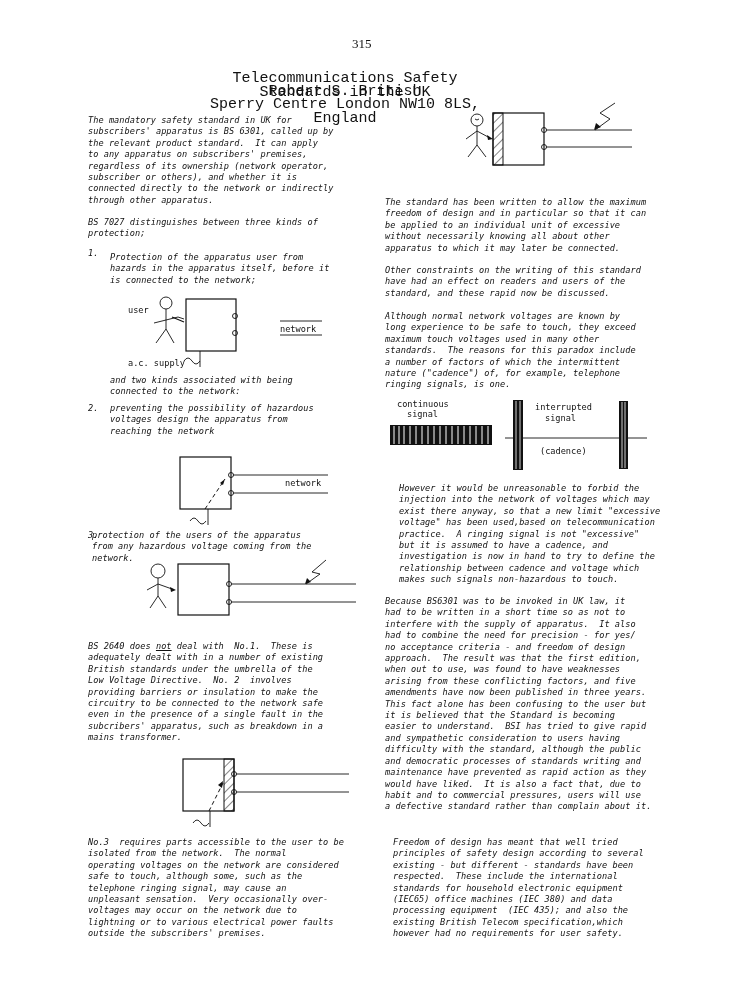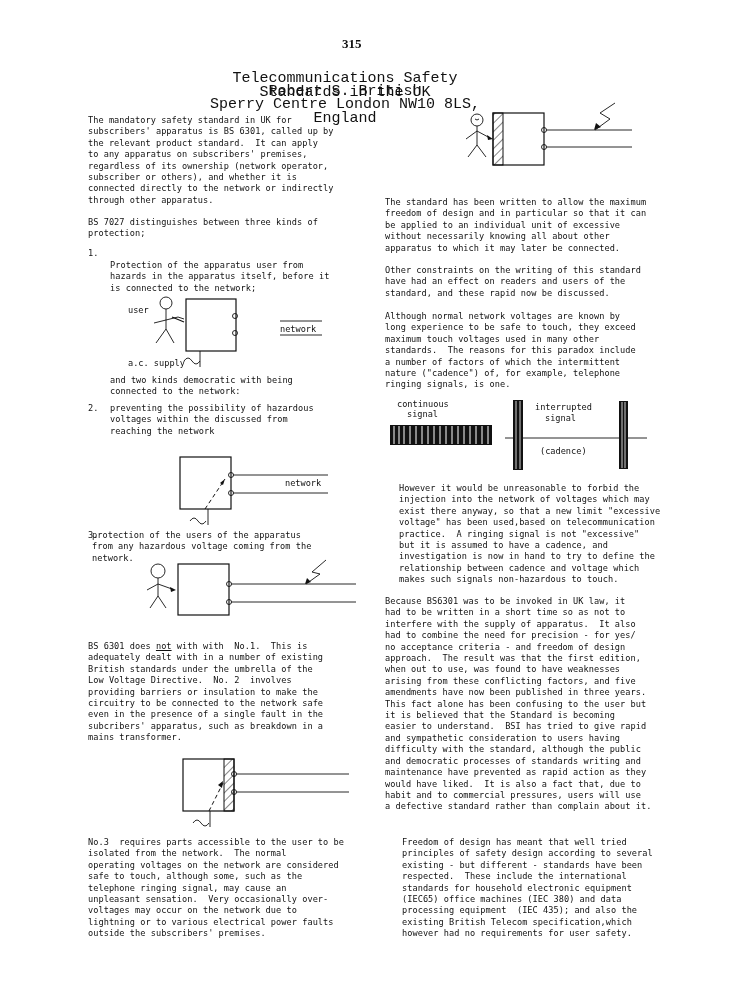--- a/index.html
+++ b/index.html
@@ -1,21 +1,21 @@
 <!DOCTYPE html>
 <html><head>
 <meta charset="utf-8">
 <style>
   html,body{margin:0;padding:0;background:#fff;}
   body{width:755px;height:1000px;position:relative;overflow:hidden;color:#111;
        font-family:"DejaVu Sans Mono","Liberation Mono",monospace;}
   .abs{position:absolute;}
-  .pageno{left:342px;top:36px;font-family:"Liberation Serif",serif;font-size:13px;font-weight:bold;}
+  .pageno{left:352px;top:36px;font-family:"Liberation Serif",serif;font-size:13px;}
   .head{left:190px;width:310px;text-align:center;font-family:"Liberation Mono",monospace;font-size:15px;line-height:14px;}
-  .para{font-size:8.6px;line-height:11.4px;white-space:pre;letter-spacing:0.05px;}
+  .para{font-size:8.6px;line-height:11.4px;white-space:pre;letter-spacing:0.05px;font-style:italic;}
   .para u{text-decoration:underline;}
   svg{position:absolute;overflow:visible;}
   svg text{font-family:"DejaVu Sans Mono",monospace;font-size:8.6px;fill:#111;}
   .ln{stroke:#111;stroke-width:1.2;fill:none;}
   .thin{stroke:#111;stroke-width:0.9;fill:none;}
   .dash{stroke:#111;stroke-width:1;fill:none;stroke-dasharray:4 3;}
 </style>
 </head>
 <body>
 
@@ -30,45 +30,45 @@
 the relevant product standard.  It can apply
 to any apparatus on subscribers' premises,
 regardless of its ownership (network operator,
 subscriber or others), and whether it is
 connected directly to the network or indirectly
 through other apparatus.</div>
 <div class="abs para" style="left:88px;top:217px">BS 7027 distinguishes between three kinds of
 protection;</div>
 
 <div class="abs para" style="left:88px;top:248px">1.</div>
-<div class="abs para" style="left:110px;top:260px">Protection of the apparatus user from
+<div class="abs para" style="left:110px;top:252px">Protection of the apparatus user from
 hazards in the apparatus itself, before it
 is connected to the network;</div>
 
 <svg style="left:120px;top:295px" width="230" height="75">
   <text x="8" y="18">user</text>
   <circle class="thin" cx="46" cy="8" r="6"></circle>
   <path class="thin" d="M46 14 L46 34 M34 28 L58 22 L64 24 M46 34 L36 48 M46 34 L54 48"></path>
   <path class="ln" d="M52 22 L64 27"></path>
   <rect class="ln" x="66" y="4" width="50" height="52"></rect>
   <circle class="thin" cx="115" cy="21" r="2.5" fill="#fff"></circle>
   <circle class="thin" cx="115" cy="38" r="2.5" fill="#fff"></circle>
   <line class="thin" x1="80" y1="56" x2="80" y2="72"></line>
   <text x="8" y="71">a.c. supply</text>
   <path class="thin" d="M64 66 q4 -6 8 0 q4 6 8 0"></path>
   <line class="thin" x1="160" y1="26" x2="202" y2="26"></line>
   <text x="160" y="37">network</text>
   <line class="thin" x1="160" y1="40" x2="202" y2="40"></line>
 </svg>
 
-<div class="abs para" style="left:110px;top:375px">and two kinds democratic with being
+<div class="abs para" style="left:110px;top:375px">and two kinds associated with being
 connected to the network:</div>
 <div class="abs para" style="left:88px;top:403px">2.</div>
 <div class="abs para" style="left:110px;top:403px">preventing the possibility of hazardous
-voltages within the discussed from
+voltages design the apparatus from
 reaching the network</div>
 
 <svg style="left:180px;top:455px" width="180" height="75">
   <rect class="ln" x="0" y="2" width="51" height="52"></rect>
   <circle class="thin" cx="51" cy="20" r="2.5" fill="#fff"></circle>
   <circle class="thin" cx="51" cy="38" r="2.5" fill="#fff"></circle>
   <line class="thin" x1="53" y1="20" x2="148" y2="20"></line>
   <line class="thin" x1="53" y1="38" x2="148" y2="38"></line>
   <text x="105" y="31">network</text>
   <path class="dash" d="M25 54 L45 24"></path>
@@ -88,21 +88,21 @@
   <path d="M26 28 L20 25 L21 30 Z" fill="#111"></path>
   <rect class="ln" x="28" y="2" width="51" height="51"></rect>
   <circle class="thin" cx="79" cy="22" r="2.5" fill="#fff"></circle>
   <circle class="thin" cx="79" cy="40" r="2.5" fill="#fff"></circle>
   <line class="thin" x1="81" y1="22" x2="206" y2="22"></line>
   <line class="thin" x1="81" y1="40" x2="206" y2="40"></line>
   <path class="thin" d="M176 -2 L162 10 L170 12 L156 22"></path>
   <path d="M155 22 L157 16 L161 20 Z" fill="#111"></path>
 </svg>
 
-<div class="abs para" style="left:88px;top:641px"><span>BS 6301 does </span><u>not</u><span> with with  No.1.  This is</span>
+<div class="abs para" style="left:88px;top:641px"><span>BS 2640 does </span><u>not</u><span> deal with  No.1.  These is</span>
 <span>adequately dealt with in a number of existing
 British standards under the umbrella of the
 Low Voltage Directive.  No. 2  involves
 providing barriers or insulation to make the
 circuitry to be connected to the network safe
 even in the presence of a single fault in the
 subcribers' apparatus, such as breakdown in a
 mains transformer.</span></div>
 
 <svg style="left:183px;top:757px" width="175" height="70">
@@ -231,21 +231,21 @@
 This fact alone has been confusing to the user but
 it is believed that the Standard is becoming
 easier to understand.  BSI has tried to give rapid
 and sympathetic consideration to users having
 difficulty with the standard, although the public
 and democratic processes of standards writing and
 maintenance have prevented as rapid action as they
 would have liked.  It is also a fact that, due to
 habit and to commercial pressures, users will use
 a defective standard rather than complain about it.</div>
-<div class="abs para" style="left:402px;top:837px">Freedom of design has meant that well tried
+<div class="abs para" style="left:393px;top:837px">Freedom of design has meant that well tried
 principles of safety design according to several
 existing - but different - standards have been
 respected.  These include the international
 standards for household electronic equipment
 (IEC65) office machines (IEC 380) and data
 processing equipment  (IEC 435); and also the
 existing British Telecom specification,which
 however had no requirements for user safety.</div>
 
 </body></html>

